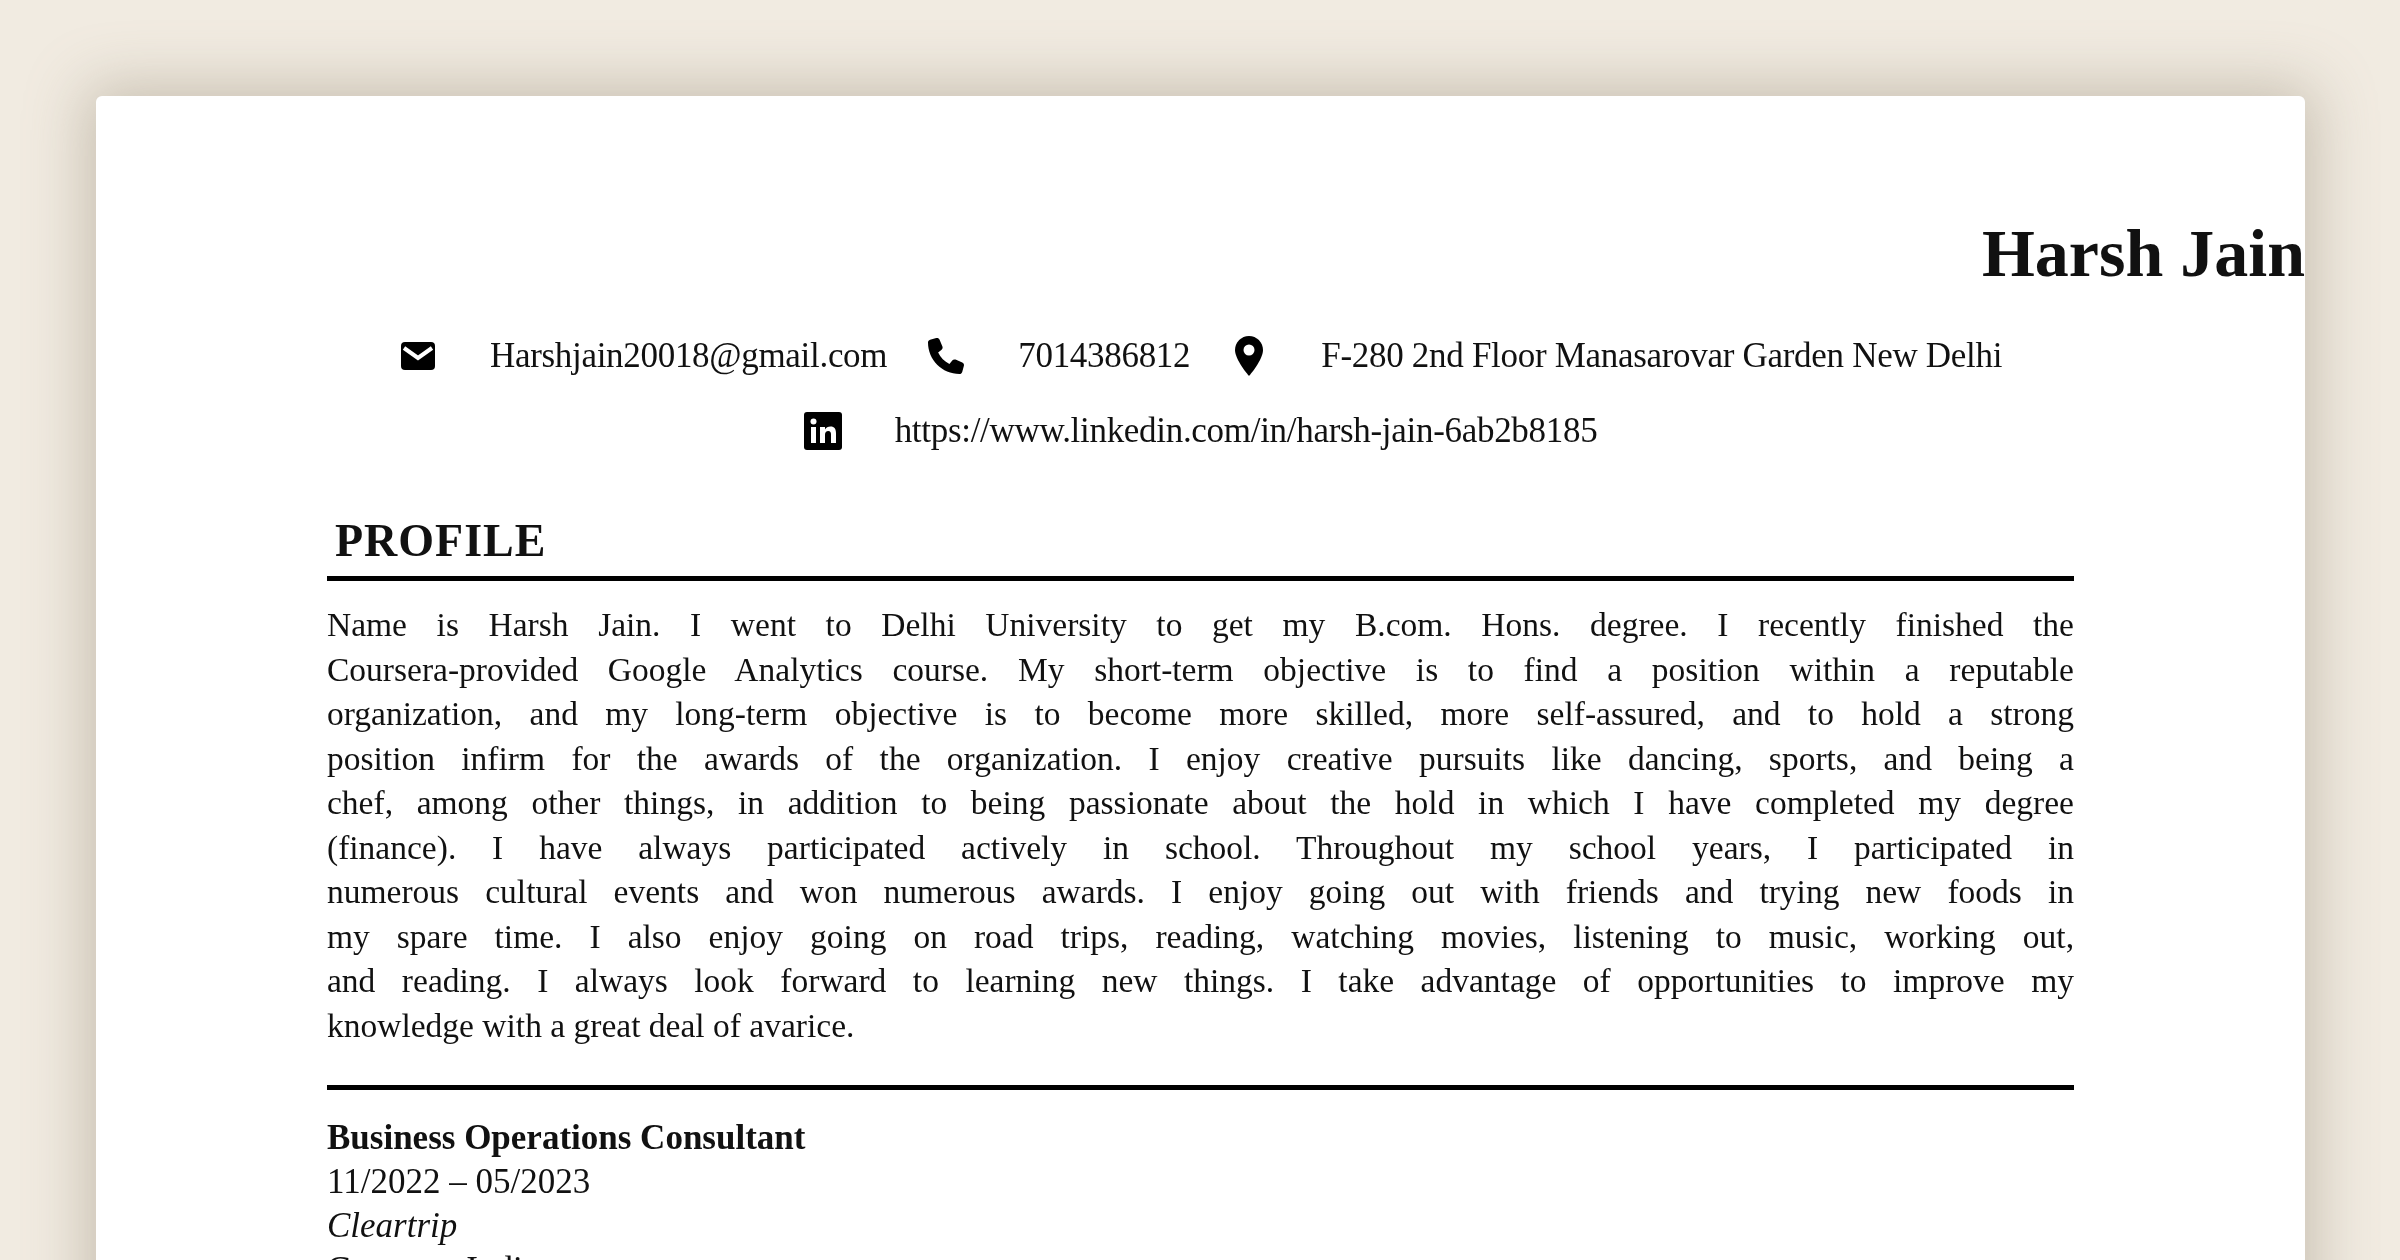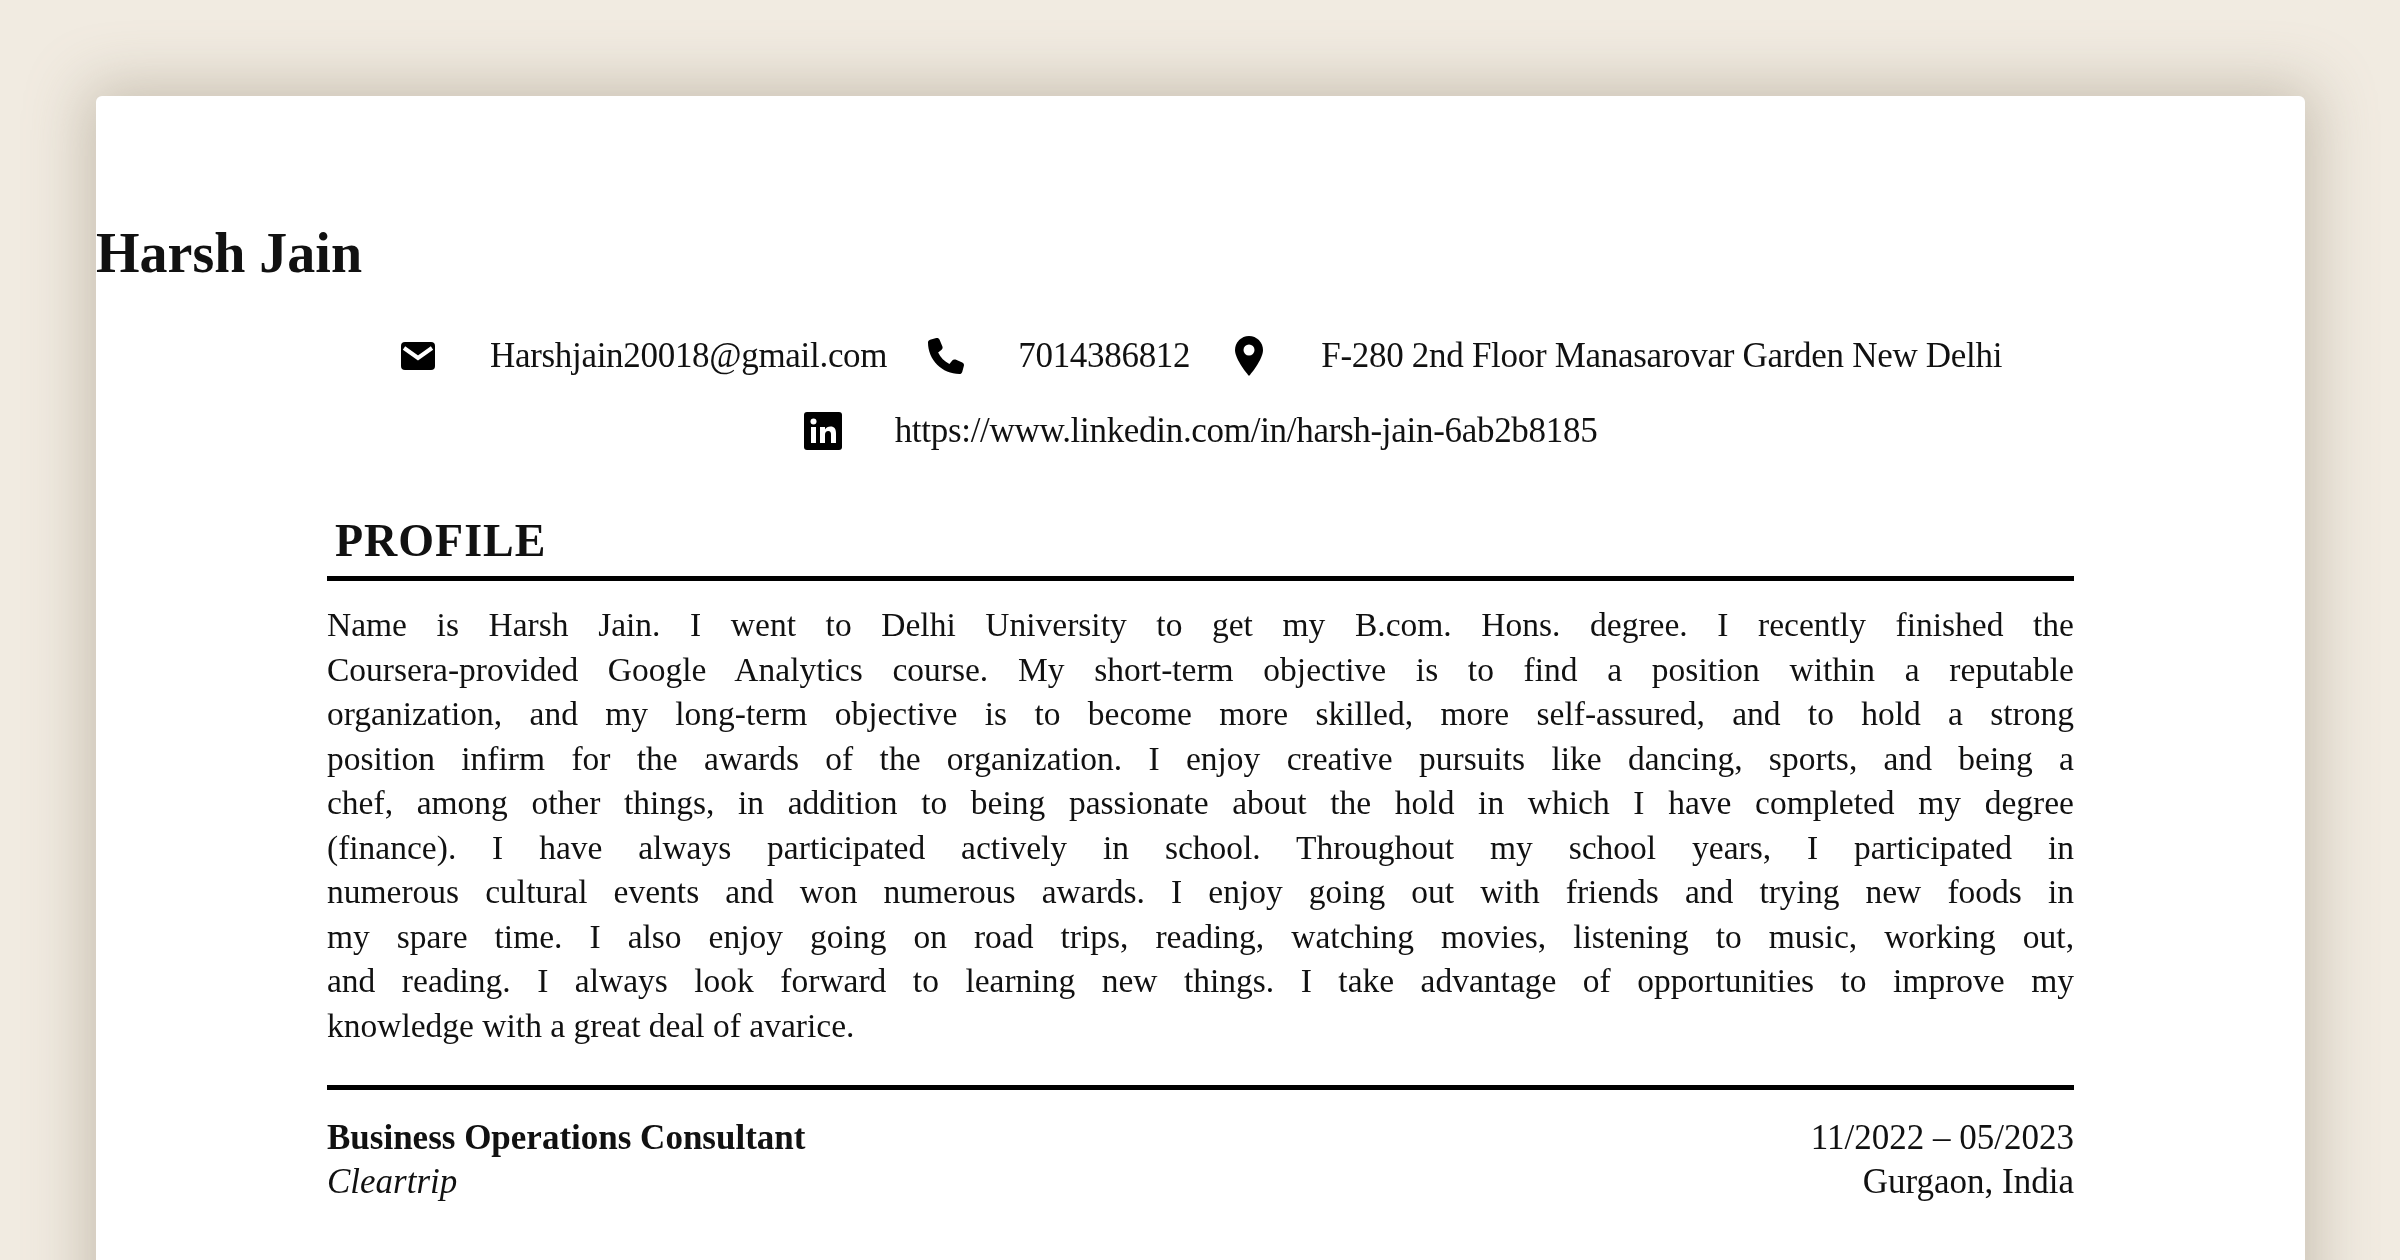--- a/index.html
+++ b/index.html
@@ -20,23 +20,23 @@
     height: 1300px;
     background: #ffffff;
     border-radius: 6px;
     box-shadow: 0 0 60px 10px rgba(150, 140, 120, 0.45);
   }
   .name {
     position: absolute;
     left: 0;
     right: 0;
     top: 112px;
-    text-align: left;
+    text-align: right;
     font-weight: bold;
-    font-size: 56px;
+    font-size: 68px;
     line-height: 90px;
     letter-spacing: 0px;
   }
   .contact-row {
     position: absolute;
     left: 0;
     right: 0;
     display: flex;
     justify-content: center;
     align-items: center;
@@ -100,20 +100,21 @@
   .experience { top: 985px; }
   .job {
     margin-top: 26px;
     font-size: 35px;
     line-height: 44px;
   }
   .job-row {
     display: flex;
     justify-content: space-between;
     align-items: baseline;
+    flex-direction: column;
   }
   .job-title { font-weight: bold; }
   .job-company { font-style: italic; }
   .job-right { text-align: right; }
 </style>
 </head>
 <body>
 
 <div class="page">
 

